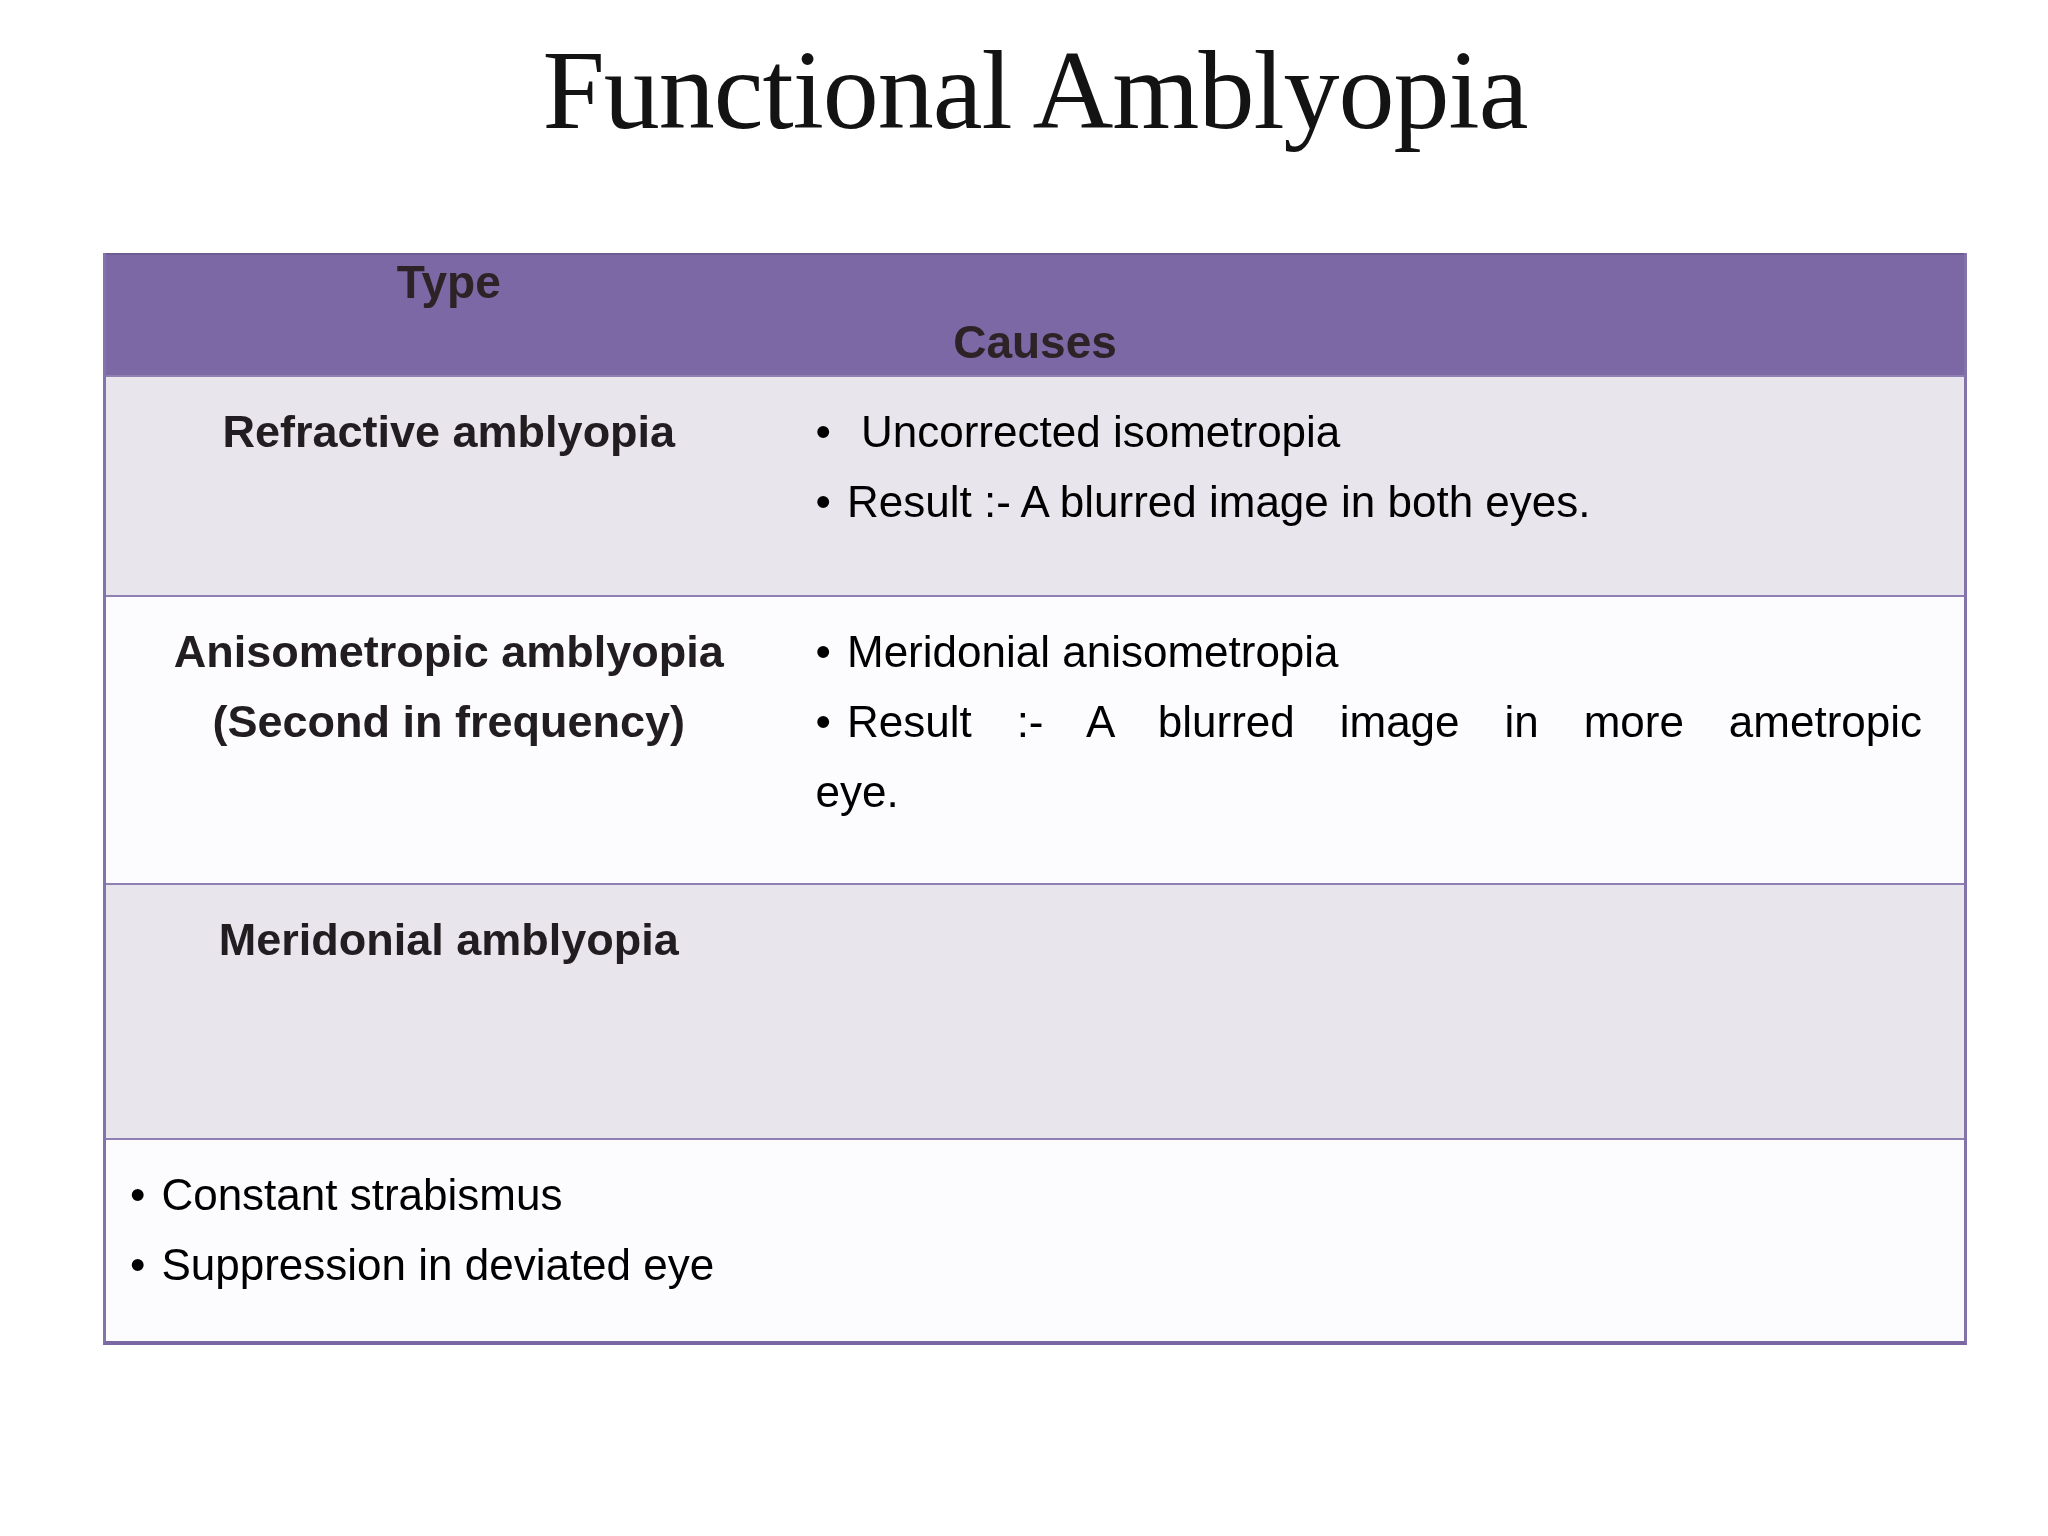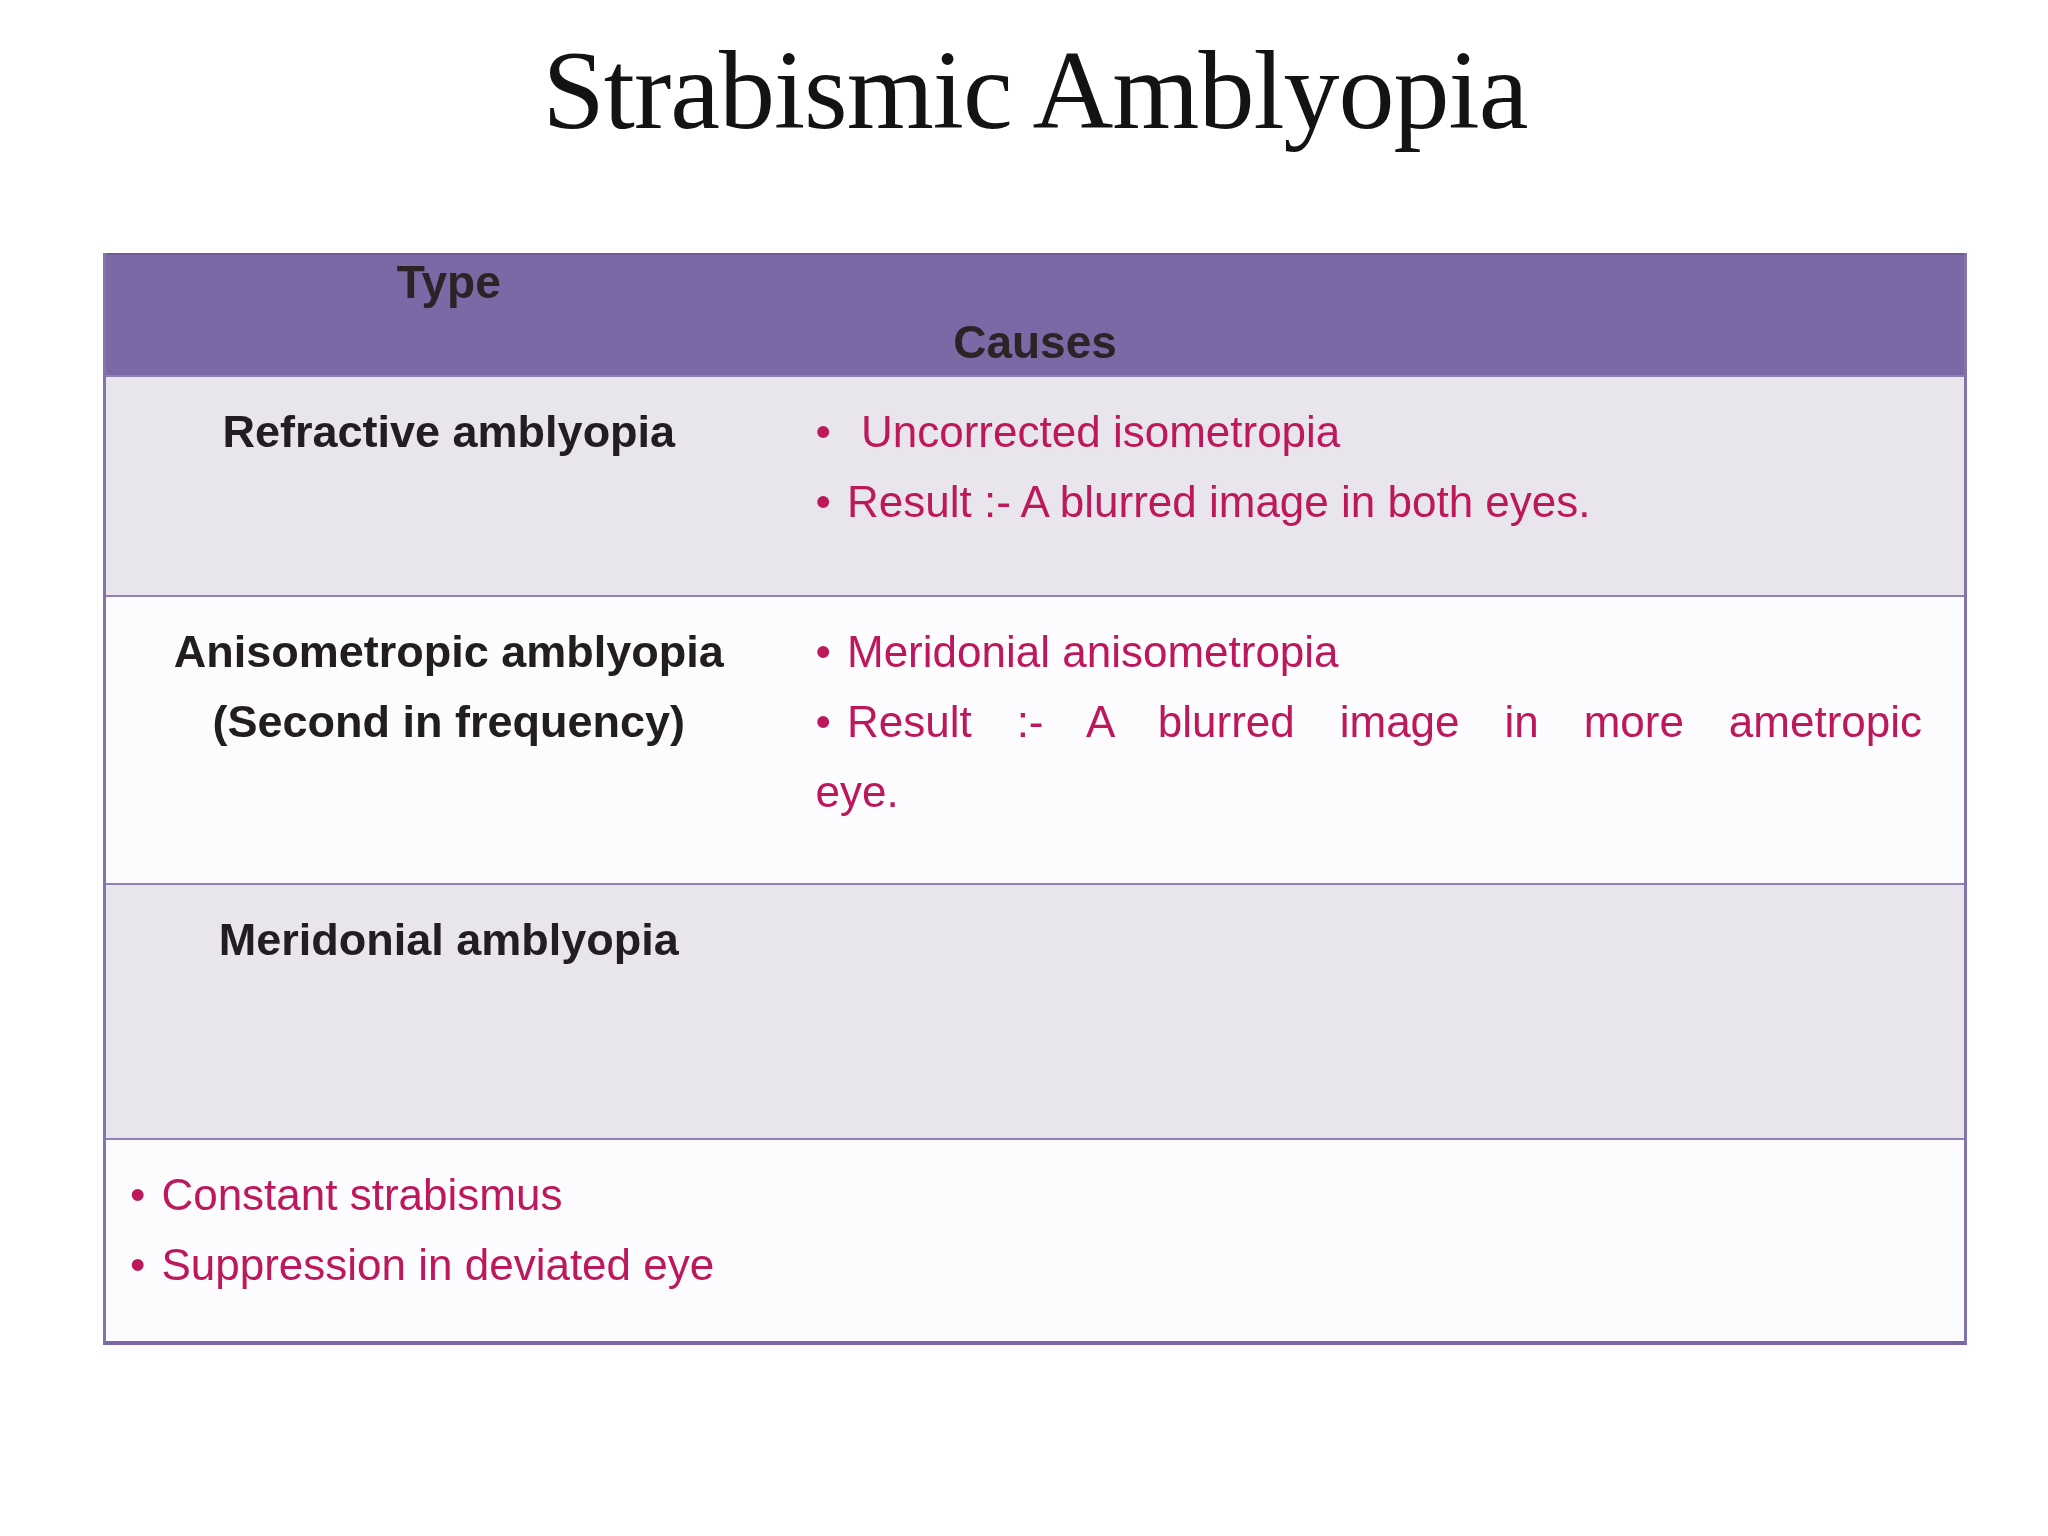--- a/index.html
+++ b/index.html
@@ -64,31 +64,31 @@
     font-size:45px;
     line-height:70px;
     color:#221d20;
   }
   .ccell {
     flex:1;
     box-sizing:border-box;
     padding:20px 42px 0 24px;
     font-size:44px;
     line-height:70px;
-    color:#be185d;
+    color:#000000;
   }
   .line { text-align:left; }
   .jl   { text-align:justify; text-align-last:justify; }
   .blt  { margin-right:16px; }
   .blt-wide { margin-right:30px; }
 </style>
 </head>
 <body>
 
-<h1 class="page-title">Strabismic Amblyopia</h1>
+<h1 class="page-title">Functional Amblyopia</h1>
 
 <div class="tbl">
 
   <div class="hdr">
     <div class="hcell hc-type">Type</div>
     <div class="hcell hc-causes">Causes</div>
   </div>
 
   <div class="row r0 lav">
     <div class="tcell">

